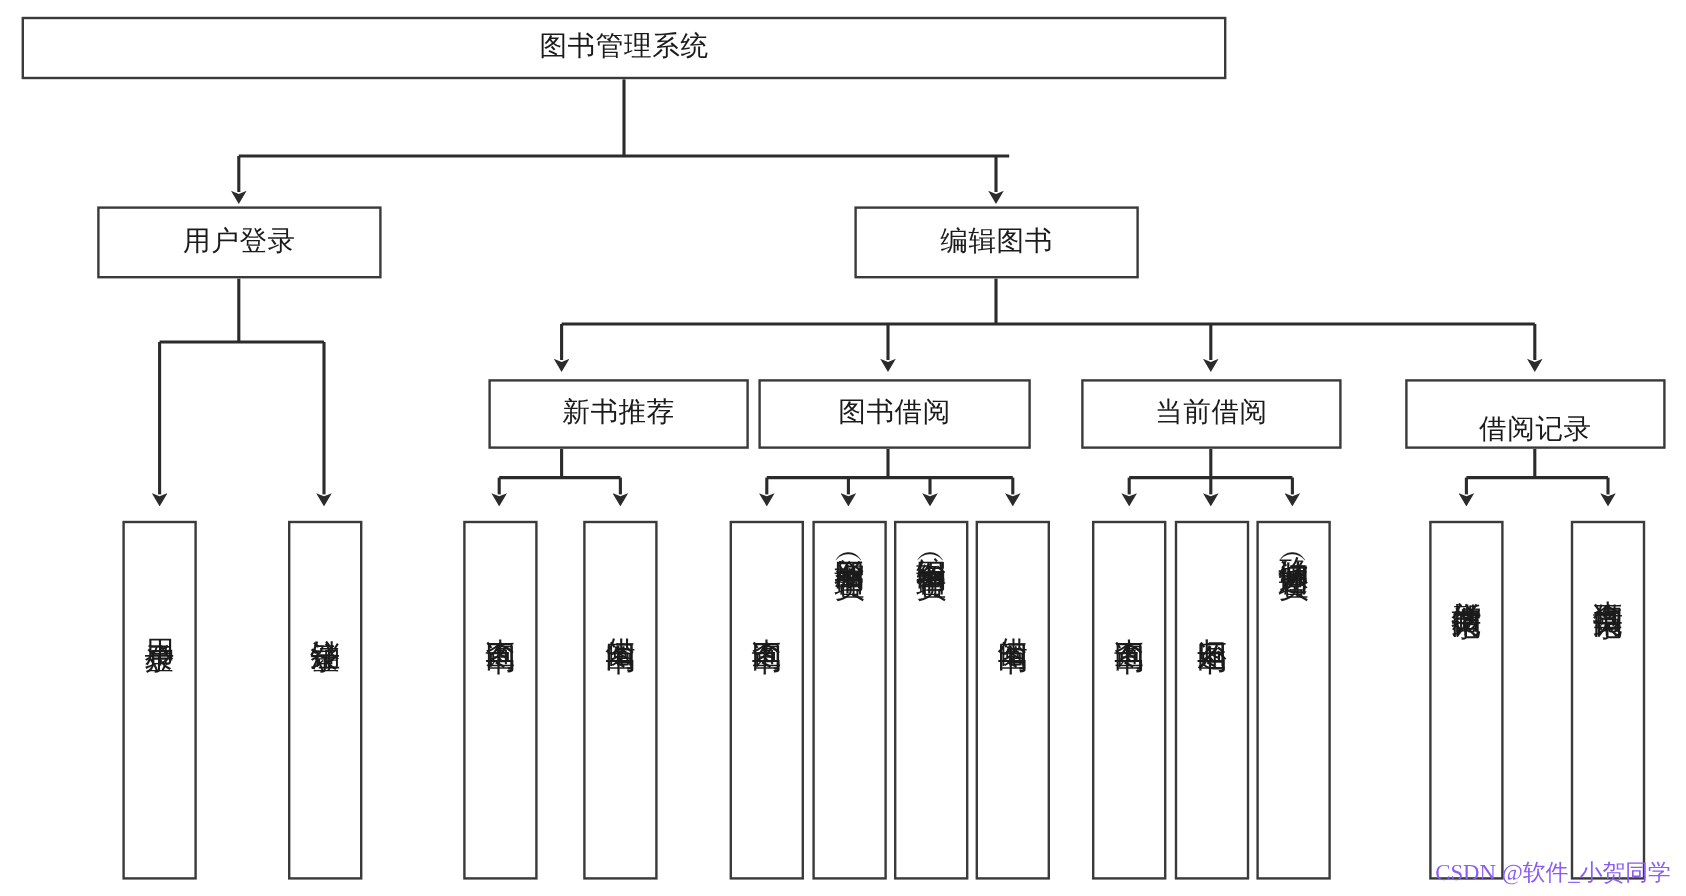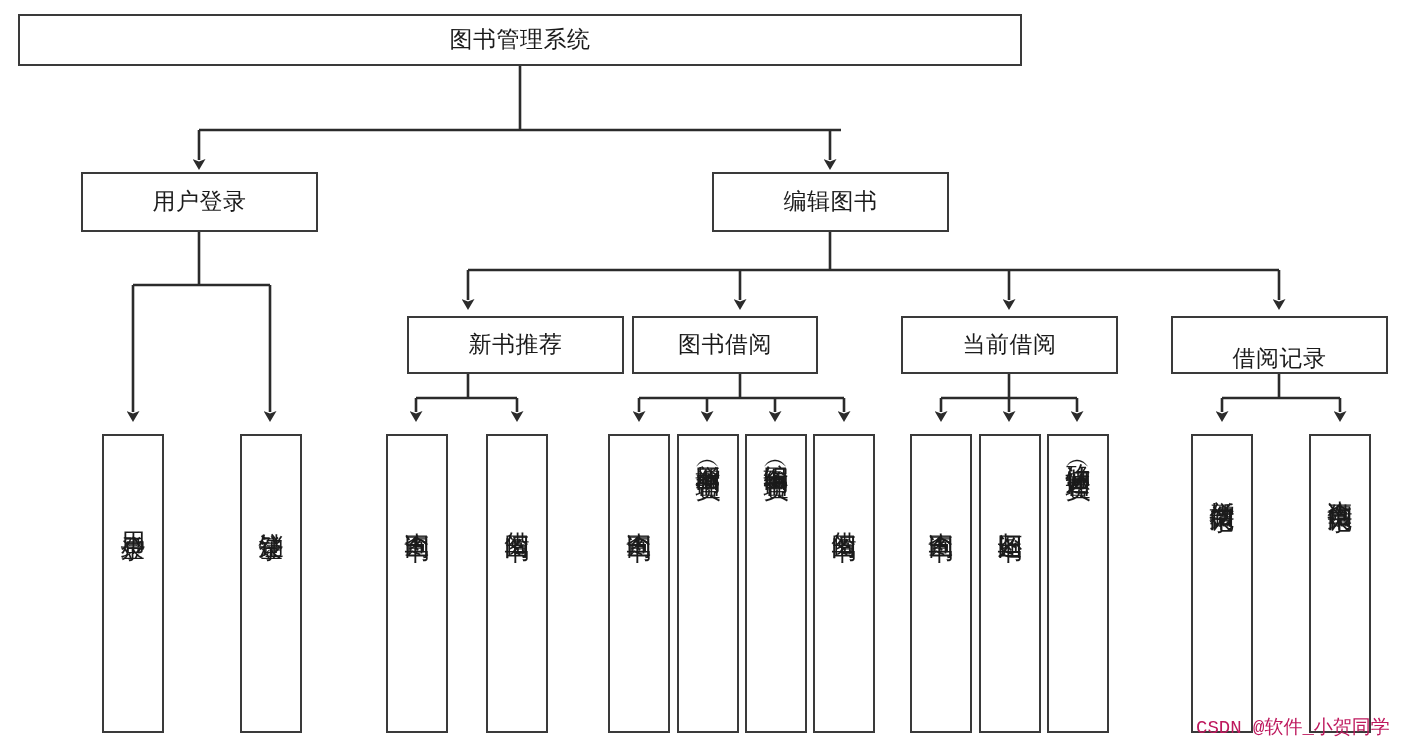--- a/index.html
+++ b/index.html
@@ -60,24 +60,24 @@
     writing-mode: vertical-rl;
     text-orientation: upright;
     font-size: 25px;
     line-height: 1.0;
     letter-spacing: 2px;
     margin: 0 auto;
   }
   .watermark {
     position: absolute;
     font-size: 19px;
-    color: #be185d;
+    color: #8b5cf6;
     white-space: nowrap;
     z-index: 3;
-    font-family: Liberation Mono, monospace;
+    font-family: Liberation Serif, serif;
   }
 </style>
 </head>
 <body>
 
 <div id="canvas">
 
   <svg id="wires" viewBox="0 0 1405 747" xmlns="http://www.w3.org/2000/svg">
     <defs>
       <marker id="ar" markerWidth="11" markerHeight="13" refX="1" refY="6.5" orient="auto" markerUnits="userSpaceOnUse">
@@ -137,21 +137,21 @@
   </div>
 
   <div class="node horiz" style="left:712px; top:172px; width:237px; height:60px;">
     <span class="label">编辑图书</span>
   </div>
 
   <div class="node horiz" style="left:360px; top:316px; width:217px; height:58px;margin-left:47px;">
     <span class="label">新书推荐</span>
   </div>
 
-  <div class="node horiz" style="left:632px; top:316px; width:186px; height:58px;">
+  <div class="node horiz" style="left:632px; top:316px; width:227px; height:58px;">
     <span class="label">图书借阅</span>
   </div>
 
   <div class="node horiz" style="left:901px; top:316px; width:217px; height:58px;align-items:center;">
     <span class="label">当前借阅</span>
   </div>
 
   <div class="node horiz" style="left:1171px; top:316px; width:217px; height:58px;align-items:flex-end;">
     <span class="label">借阅记录</span>
   </div>

